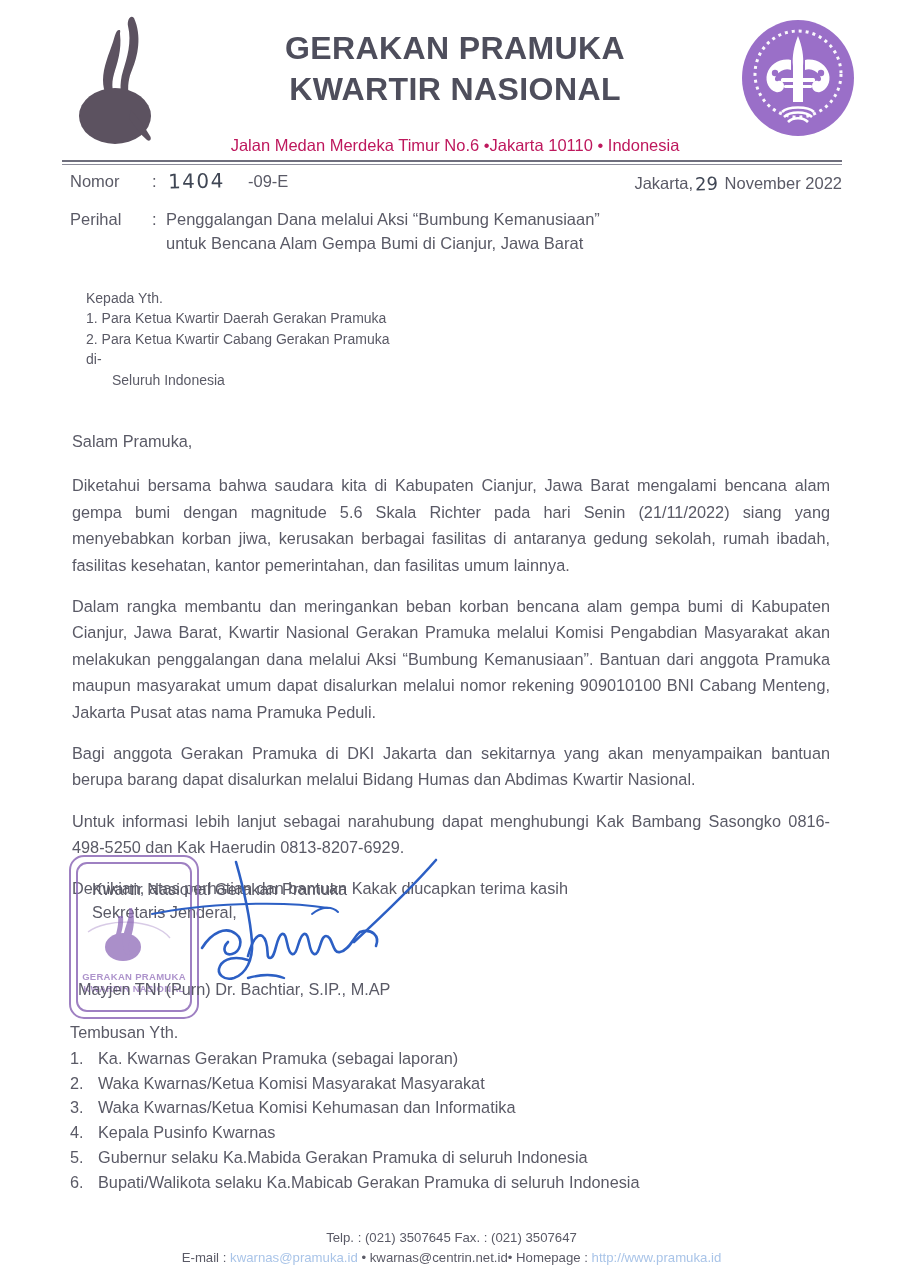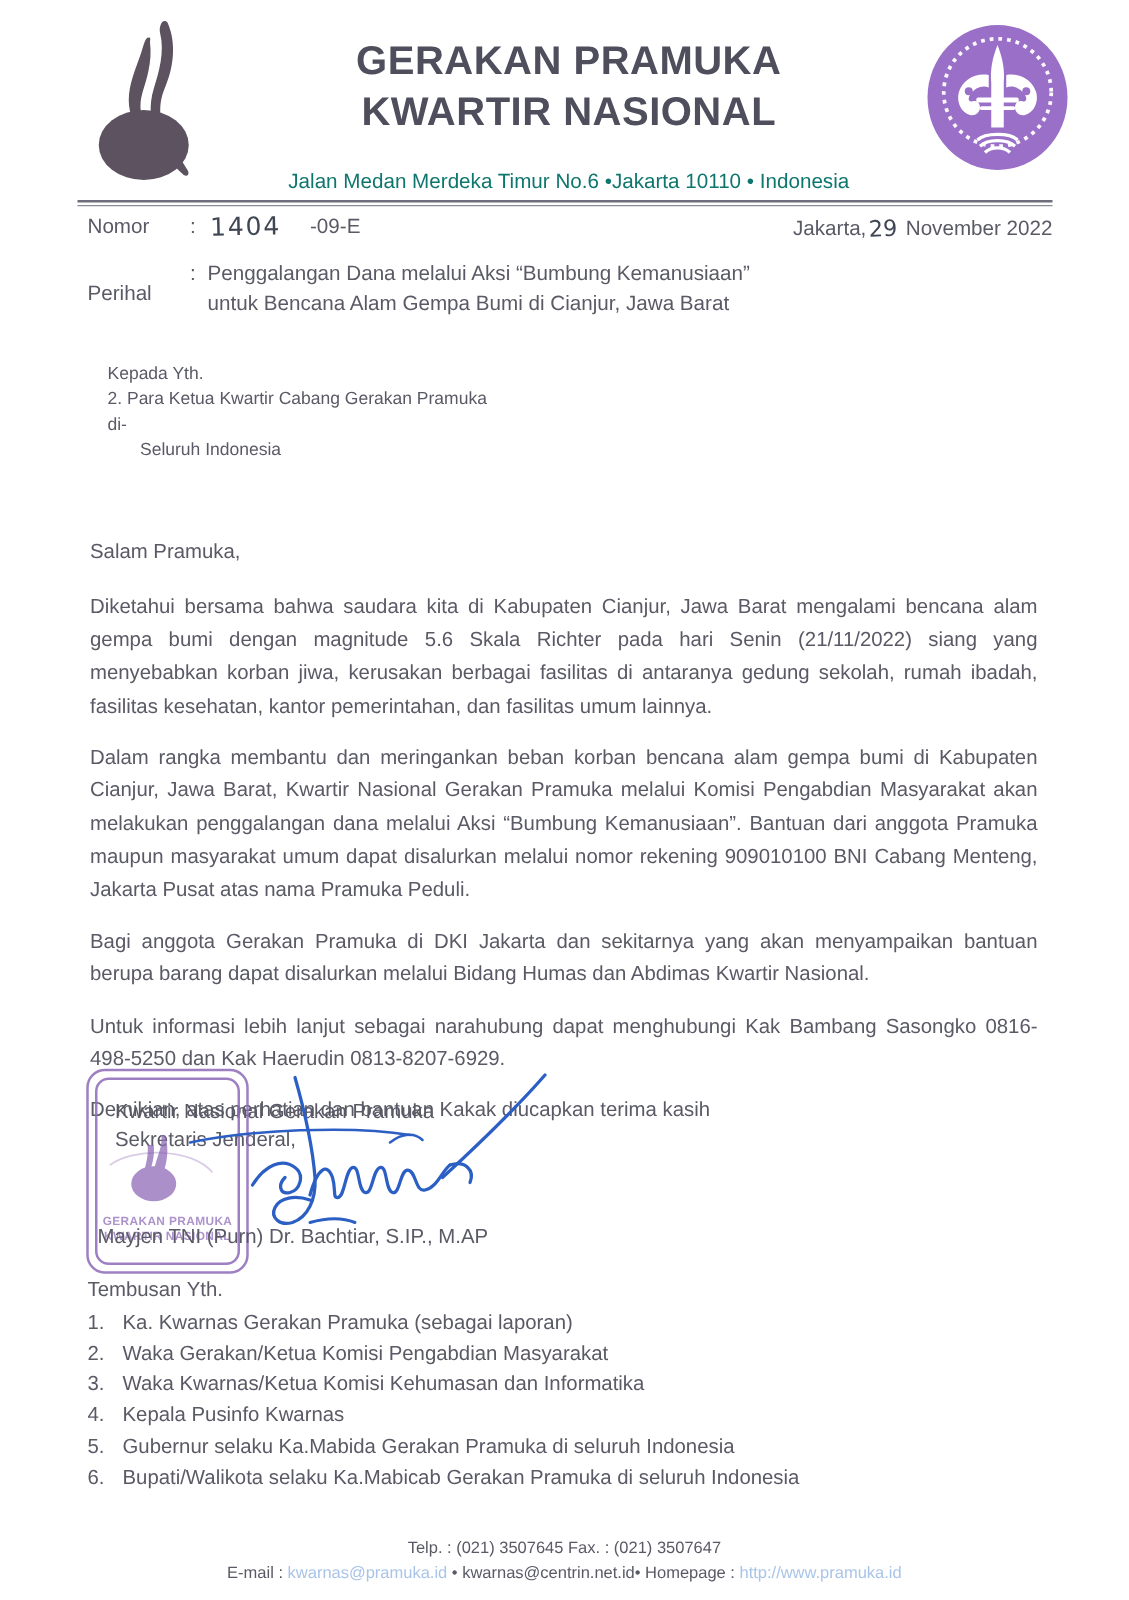--- a/index.html
+++ b/index.html
@@ -64,21 +64,21 @@
     line-height: 1.28;
     white-space: nowrap;
   }
   .org-address {
     position: absolute;
     left: 140px;
     top: 136px;
     width: 630px;
     text-align: center;
     font-size: 16.5px;
-    color: #0f766e;
+    color: #be185d;
     white-space: nowrap;
   }
 
   .rule-double {
     position: absolute;
     left: 62px;
     top: 160px;
     width: 780px;
     height: 5px;
   }
@@ -146,21 +146,21 @@
   .perihal {
     position: absolute;
     left: 70px;
     top: 208px;
     width: 790px;
     font-size: 16.5px;
     line-height: 1.45;
   }
   .perihal .p-label {
     position: absolute;
-    left: 0; top: 0; margin-top: 16px;
+    left: 0; top: 0;
   }
   .perihal .p-colon {
     position: absolute;
     left: 82px; top: 0;
   }
   .perihal .p-body {
     margin-left: 96px;
   }
 
   
@@ -352,20 +352,21 @@
     <span class="p-label">Perihal</span>
     <span class="p-colon">:</span>
     <div class="p-body">
       <div>Penggalangan Dana melalui Aksi “Bumbung Kemanusiaan”</div>
       <div>untuk Bencana Alam Gempa Bumi di Cianjur, Jawa Barat</div>
     </div>
   </div>
 
   <div class="recipient">
     <div>Kepada Yth.</div>
+    <div>1. Para Ketua Kwartir Daerah Gerakan Pramuka</div>
     <div>2. Para Ketua Kwartir Cabang Gerakan Pramuka</div>
     <div>di-</div>
     <div class="r-indent">Seluruh Indonesia</div>
   </div>
 
   <div class="body-block">
     <p class="greeting">Salam Pramuka,</p>
     <p>Diketahui bersama bahwa saudara kita di Kabupaten Cianjur, Jawa Barat mengalami bencana alam gempa bumi dengan magnitude 5.6 Skala Richter pada hari Senin (21/11/2022) siang yang menyebabkan korban jiwa, kerusakan berbagai fasilitas di antaranya gedung sekolah, rumah ibadah, fasilitas kesehatan, kantor pemerintahan, dan fasilitas umum lainnya.</p>
     <p>Dalam rangka membantu dan meringankan beban korban bencana alam gempa bumi di Kabupaten Cianjur, Jawa Barat, Kwartir Nasional Gerakan Pramuka melalui Komisi Pengabdian Masyarakat akan melakukan penggalangan dana melalui Aksi “Bumbung Kemanusiaan”. Bantuan dari anggota Pramuka maupun masyarakat umum dapat disalurkan melalui nomor rekening 909010100 BNI Cabang Menteng, Jakarta Pusat atas nama Pramuka Peduli.</p>
     <p>Bagi anggota Gerakan Pramuka di DKI Jakarta dan sekitarnya yang akan menyampaikan bantuan berupa barang dapat disalurkan melalui Bidang Humas dan Abdimas Kwartir Nasional.</p>
@@ -430,21 +431,21 @@
 
   <div class="tembusan">
     <div class="t-title">Tembusan Yth.</div>
     <ol>
       <li>
         <span class="num">1.</span>
         <span>Ka. Kwarnas Gerakan Pramuka (sebagai laporan)</span>
       </li>
       <li>
         <span class="num">2.</span>
-        <span>Waka Gerakan/Ketua Komisi Pengabdian Masyarakat</span>
+        <span>Waka Kwarnas/Ketua Komisi Masyarakat Masyarakat</span>
       </li>
       <li>
         <span class="num">3.</span>
         <span>Waka Kwarnas/Ketua Komisi Kehumasan dan Informatika</span>
       </li>
       <li>
         <span class="num">4.</span>
         <span>Kepala Pusinfo Kwarnas</span>
       </li>
       <li>

